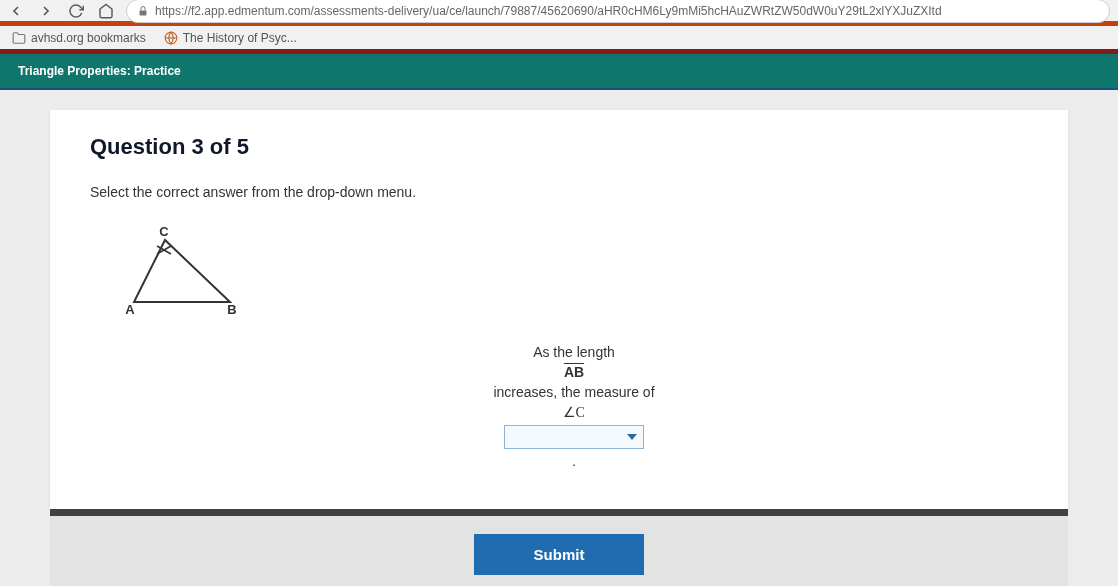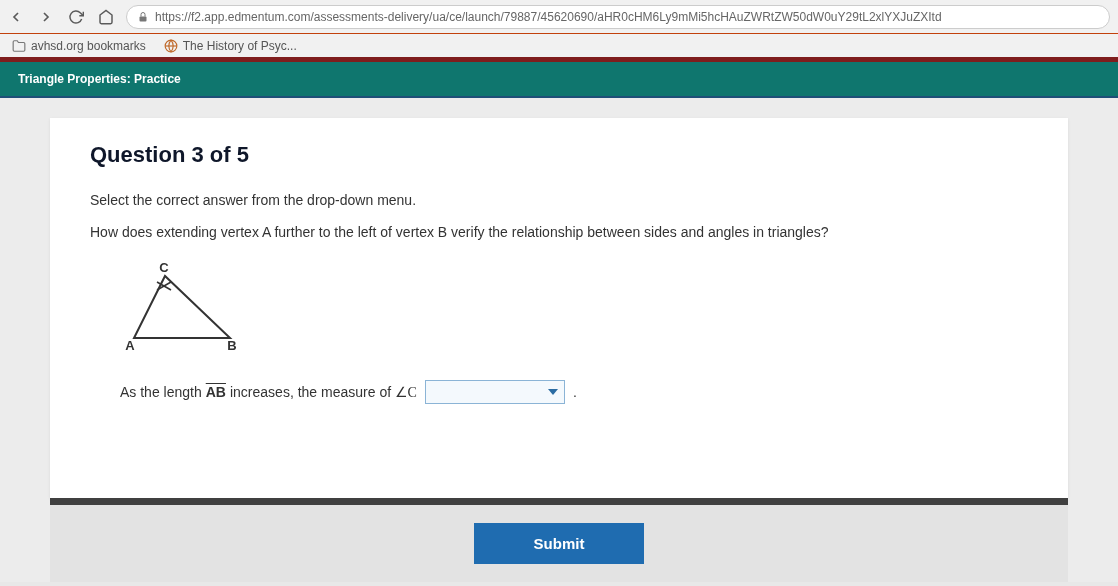--- a/index.html
+++ b/index.html
@@ -9,26 +9,26 @@
     }
     body {
       font-family: Arial, Helvetica, sans-serif;
       background: #e8e8e8;
       width: 1118px;
       height: 586px;
       overflow: hidden;
     }
     .browser-toolbar {
       background: #f1f1f1;
-      height: 34px;
+      height: 26px;
       display: flex;
       align-items: center;
       padding: 0 8px;
       gap: 12px;
-      border-bottom: 1px solid #c2410c;
+      border-bottom: 5px solid #c2410c;
     }
     .nav-icons {
       display: flex;
       gap: 14px;
       align-items: center;
       color: #5a5a5a;
     }
     .nav-icon {
       width: 16px;
       height: 16px;
@@ -120,20 +120,21 @@
       height: 90px;
     }
     .answer-line {
       font-size: 14px;
       color: #333;
       display: flex;
       align-items: center;
       gap: 4px;
       flex-wrap: wrap;
       margin-left: 30px;
+      flex-direction: column;
     }
     .overline {
       text-decoration: overline;
       font-weight: bold;
     }
     .dropdown {
       border: 1px solid #8bb4d6;
       background: #f4f9fd;
       height: 24px;
       width: 140px;
@@ -241,21 +242,20 @@
   <span>Triangle Properties: Practice</span>
 </div>
 
 <div class="content-wrap">
   <div class="question-card">
 
     <div class="question-number">Question 3 of 5</div>
 
     <div class="instruction">Select the correct answer from the drop-down menu.</div>
 
-    <div class="question-text">How does extending vertex A further to the left of vertex B verify the relationship between sides and angles in triangles?</div>
 
     
     <svg class="triangle-diagram" viewBox="0 0 130 90">
       <polygon points="14,78 110,78 45,16" fill="none" stroke="#333" stroke-width="2"></polygon>
       <line x1="37" y1="22" x2="51" y2="30" stroke="#333" stroke-width="1.5"></line>
       <line x1="51" y1="22" x2="37" y2="30" stroke="#333" stroke-width="1.5"></line>
       <text x="44" y="12" class="tri-label" text-anchor="middle">C</text>
       <text x="10" y="90" class="tri-label" text-anchor="middle">A</text>
       <text x="112" y="90" class="tri-label" text-anchor="middle">B</text>
     </svg>

